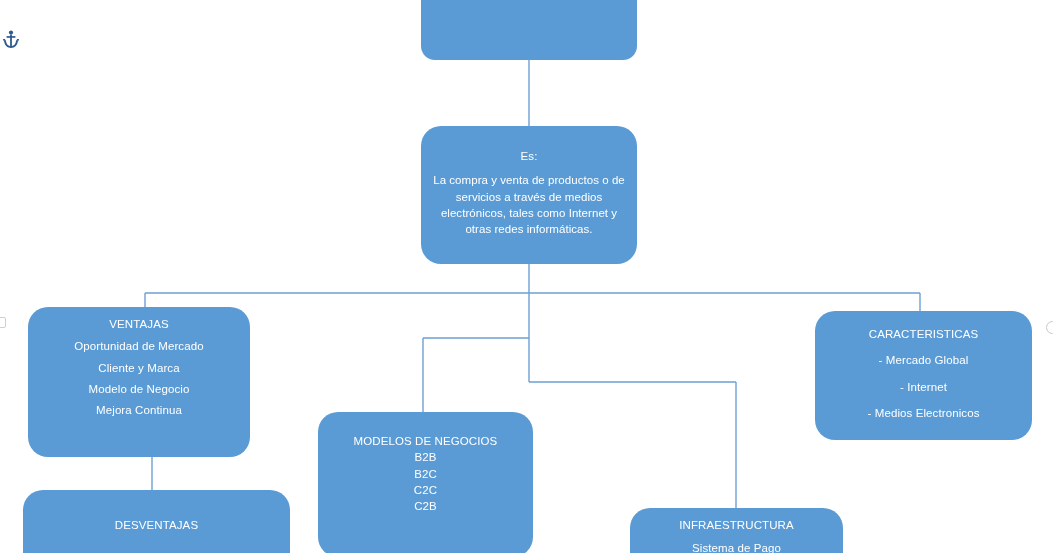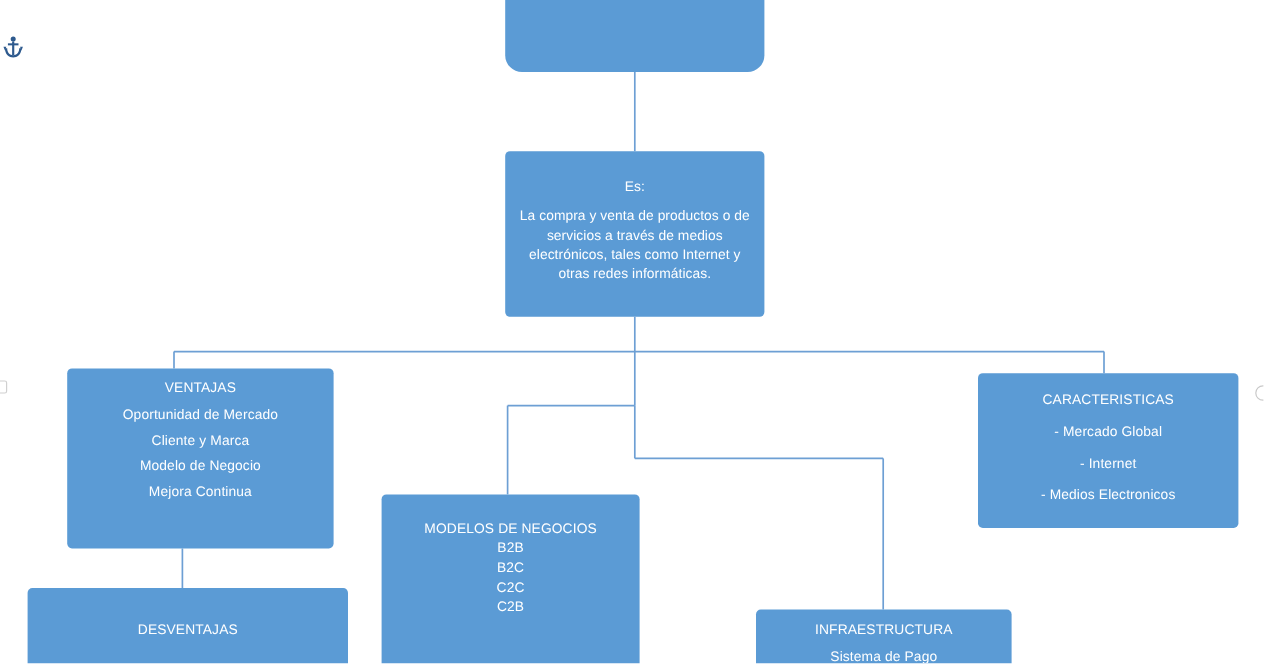--- a/index.html
+++ b/index.html
@@ -28,21 +28,21 @@
     top: 0;
     width: 1053px;
     height: 553px;
     pointer-events: none;
   }
 
   
   .node {
     position: absolute;
     background: #5B9BD5;
-    border-radius: 4px;
+    border-radius: 20px;
     color: #ffffff;
     box-sizing: border-box;
     display: flex;
     flex-direction: column;
     align-items: center;
     justify-content: center;
     text-align: center;
     padding: 6px 10px;
     line-height: 1.42;
     overflow: hidden;
@@ -71,21 +71,21 @@
   }
   #node-es {
     left: 421px; top: 126px;
     width: 216px; height: 138px;
     justify-content: flex-start;
     padding-top: 22px;
   }
   #node-es .ttl { margin-bottom: 8px; }
 
   #node-ventajas {
-    left: 56px; top: 307px;
+    left: 28px; top: 307px;
     width: 222px; height: 150px;
     justify-content: flex-start;
     padding-top: 9px;
   }
   #node-ventajas .ln { margin-top: 5px; }
   #node-ventajas .ttl { margin-bottom: 1px; }
 
   #node-caracteristicas {
     left: 815px; top: 311px;
     width: 217px; height: 129px;

